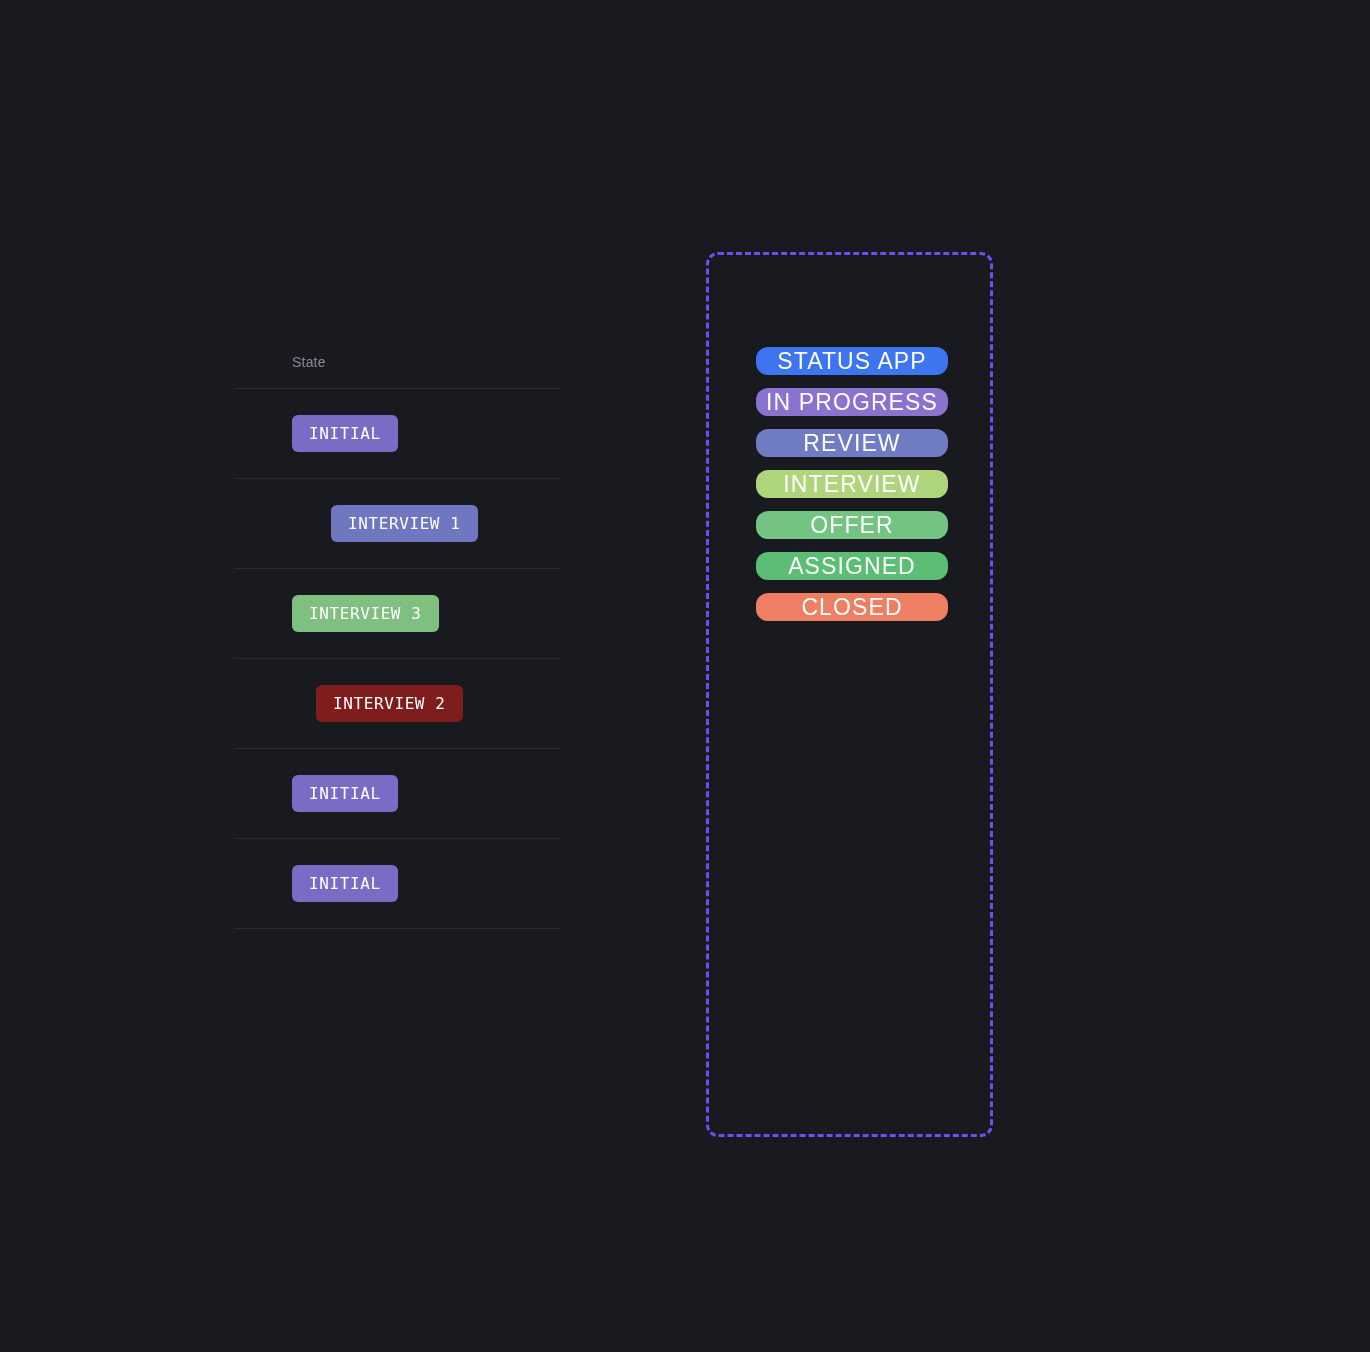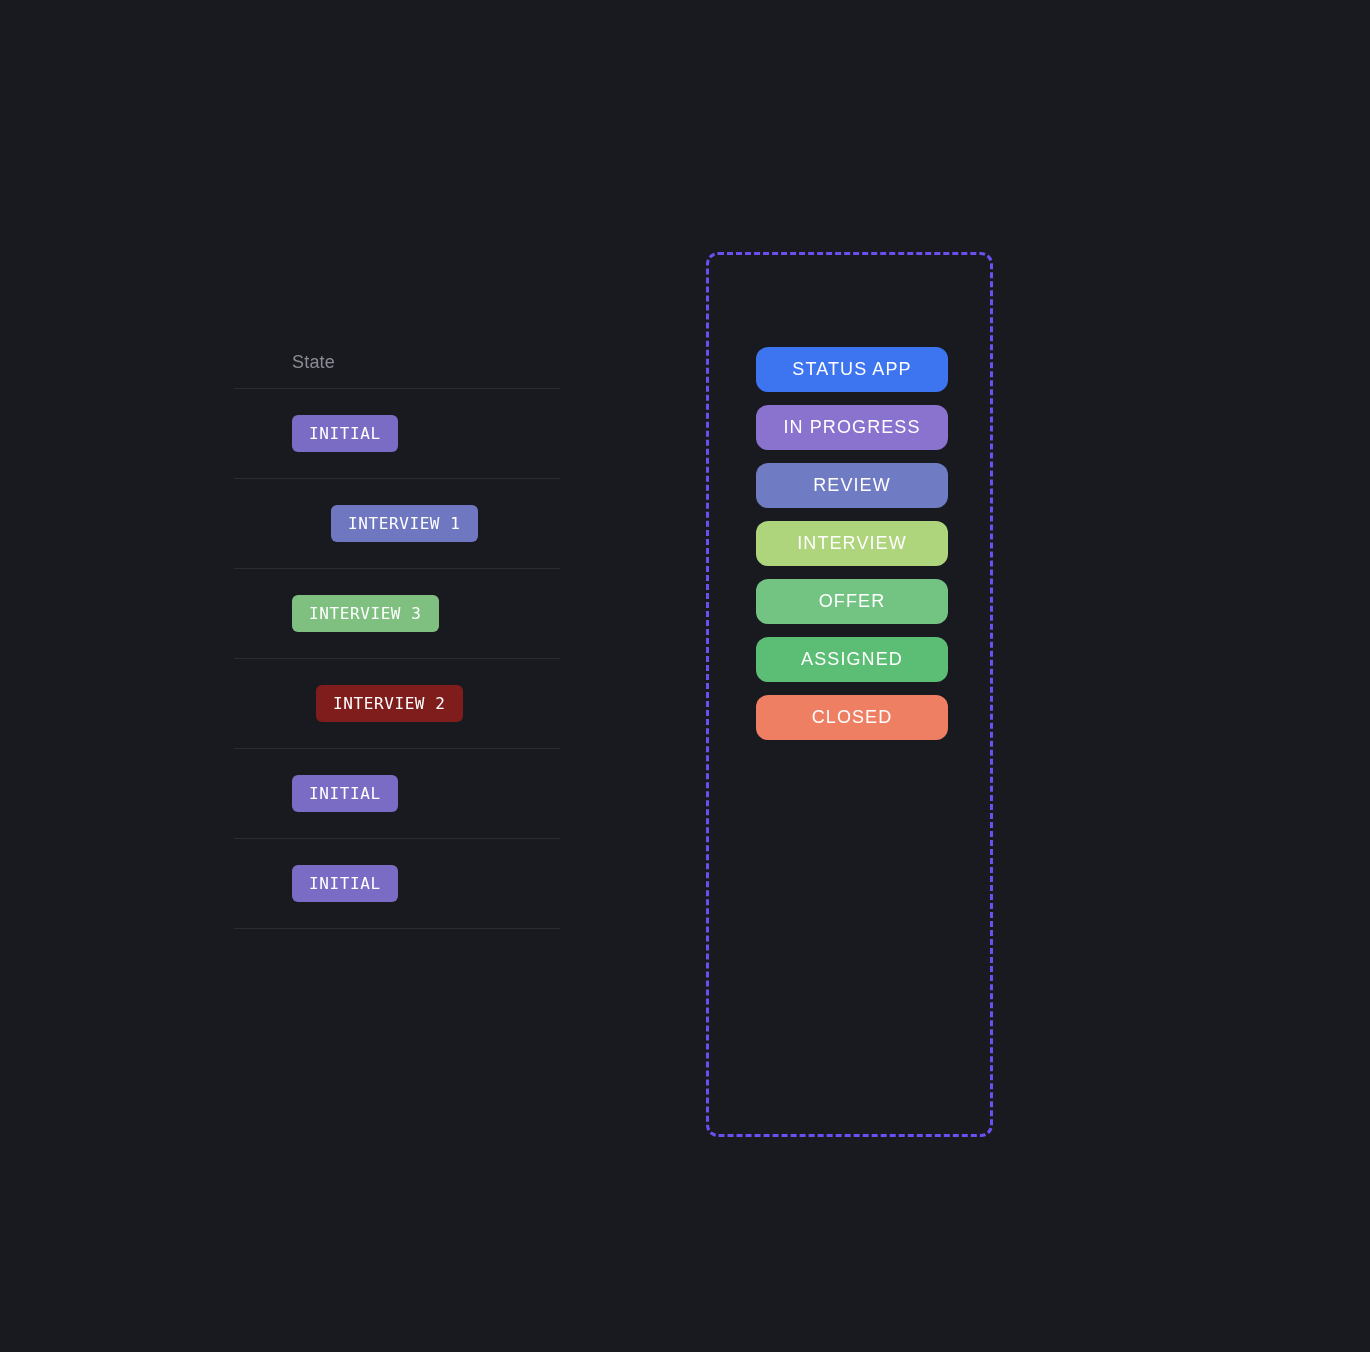--- a/index.html
+++ b/index.html
@@ -25,21 +25,21 @@
   }
   .table-header {
     height: 52px;
     display: flex;
     align-items: center;
     padding-left: 58px;
     box-sizing: border-box;
   }
   .table-header .col-title {
     color: #8b8b95;
-    font-size: 18px;
+    font-size: 14px;
     font-family: "Liberation Sans", sans-serif;
     letter-spacing: 0.2px;
   }
   .row-divider {
     height: 1px;
     width: 100%;
     background: #2b2b33;
   }
   .table-row {
     height: 89px;
@@ -77,28 +77,28 @@
   .status-list {
     position: absolute;
     left: 47px;
     top: 92px;
     display: flex;
     flex-direction: column;
     gap: 13px;
   }
   .status-badge {
     width: 192px;
-    height: 45px;
+    height: 28px;
     display: flex;
     align-items: center;
     justify-content: center;
     border-radius: 12px;
     color: #ffffff;
     font-family: "Liberation Sans", sans-serif;
-    font-size: 18px;
+    font-size: 23px;
     font-weight: 400;
     letter-spacing: 1.1px;
     white-space: nowrap;
     box-sizing: border-box;
   }
 </style>
 </head>
 <body style="background-color: rgb(25, 25, 32);">
 
 <div id="state-table">

